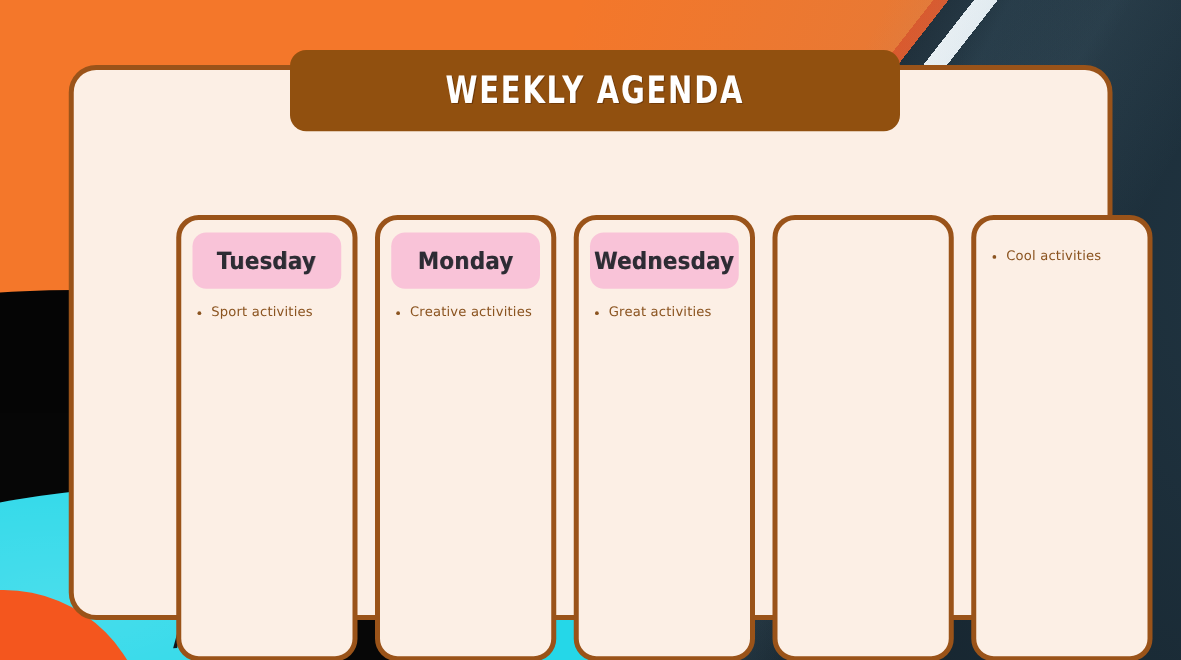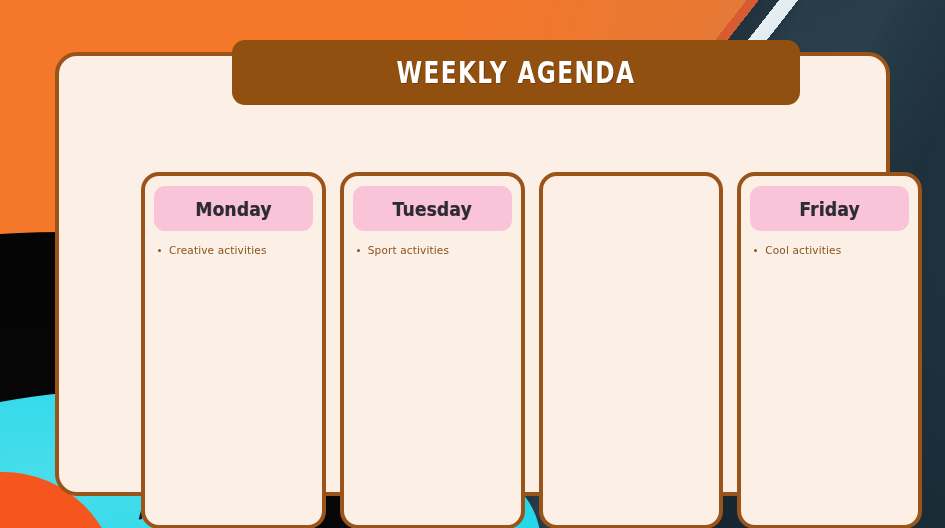--- a/index.html
+++ b/index.html
@@ -109,21 +109,21 @@
     box-sizing: border-box;
     background: #FCEFE5;
     border: 4px solid #9A5319;
     border-radius: 22px;
   }
 
   .title-bar {
     position: absolute;
     left: 232px;
     top: 40px;
-    width: 568px;
+    width: 488px;
     height: 65px;
     box-sizing: border-box;
     background: #91500F;
     border-radius: 13px;
     display: flex;
     align-items: center;
     justify-content: center;
   }
   .title-text {
     font-family: "DejaVu Sans", sans-serif;
@@ -220,44 +220,49 @@
   <div class="bg-layer bg-black-bottom"></div>
   <div class="bg-layer bg-black-bottom-sheen"></div>
   <div class="bg-layer bg-orange-circle"></div>
   <div class="bg-layer bg-letter-a">A</div>
 
   <div class="agenda-card">
     <div class="columns">
 
       <div class="day-col">
         <div class="day-header">
+          <span class="day-name">Tuesday</span>
+        </div>
+        <ul class="task-list">
+          <li class="task-item">Sport activities</li>
+        </ul>
+      </div>
+
+      <div class="day-col">
+        <div class="day-header">
           <span class="day-name">Monday</span>
         </div>
         <ul class="task-list">
           <li class="task-item">Creative activities</li>
         </ul>
       </div>
 
       <div class="day-col">
         <div class="day-header">
-          <span class="day-name">Tuesday</span>
+          <span class="day-name">Wednesday</span>
         </div>
         <ul class="task-list">
-          <li class="task-item">Sport activities</li>
-        </ul>
-      </div>
-
-
-      <div class="day-col">
-      </div>
-
-      <div class="day-col">
-        <div class="day-header">
-          <span class="day-name">Friday</span>
-        </div>
+          <li class="task-item">Great activities</li>
+        </ul>
+      </div>
+
+      <div class="day-col">
+      </div>
+
+      <div class="day-col">
         <ul class="task-list">
           <li class="task-item">Cool activities</li>
         </ul>
       </div>
 
     </div>
   </div>
 
   <div class="title-bar">
     <span class="title-text">WEEKLY AGENDA</span>

